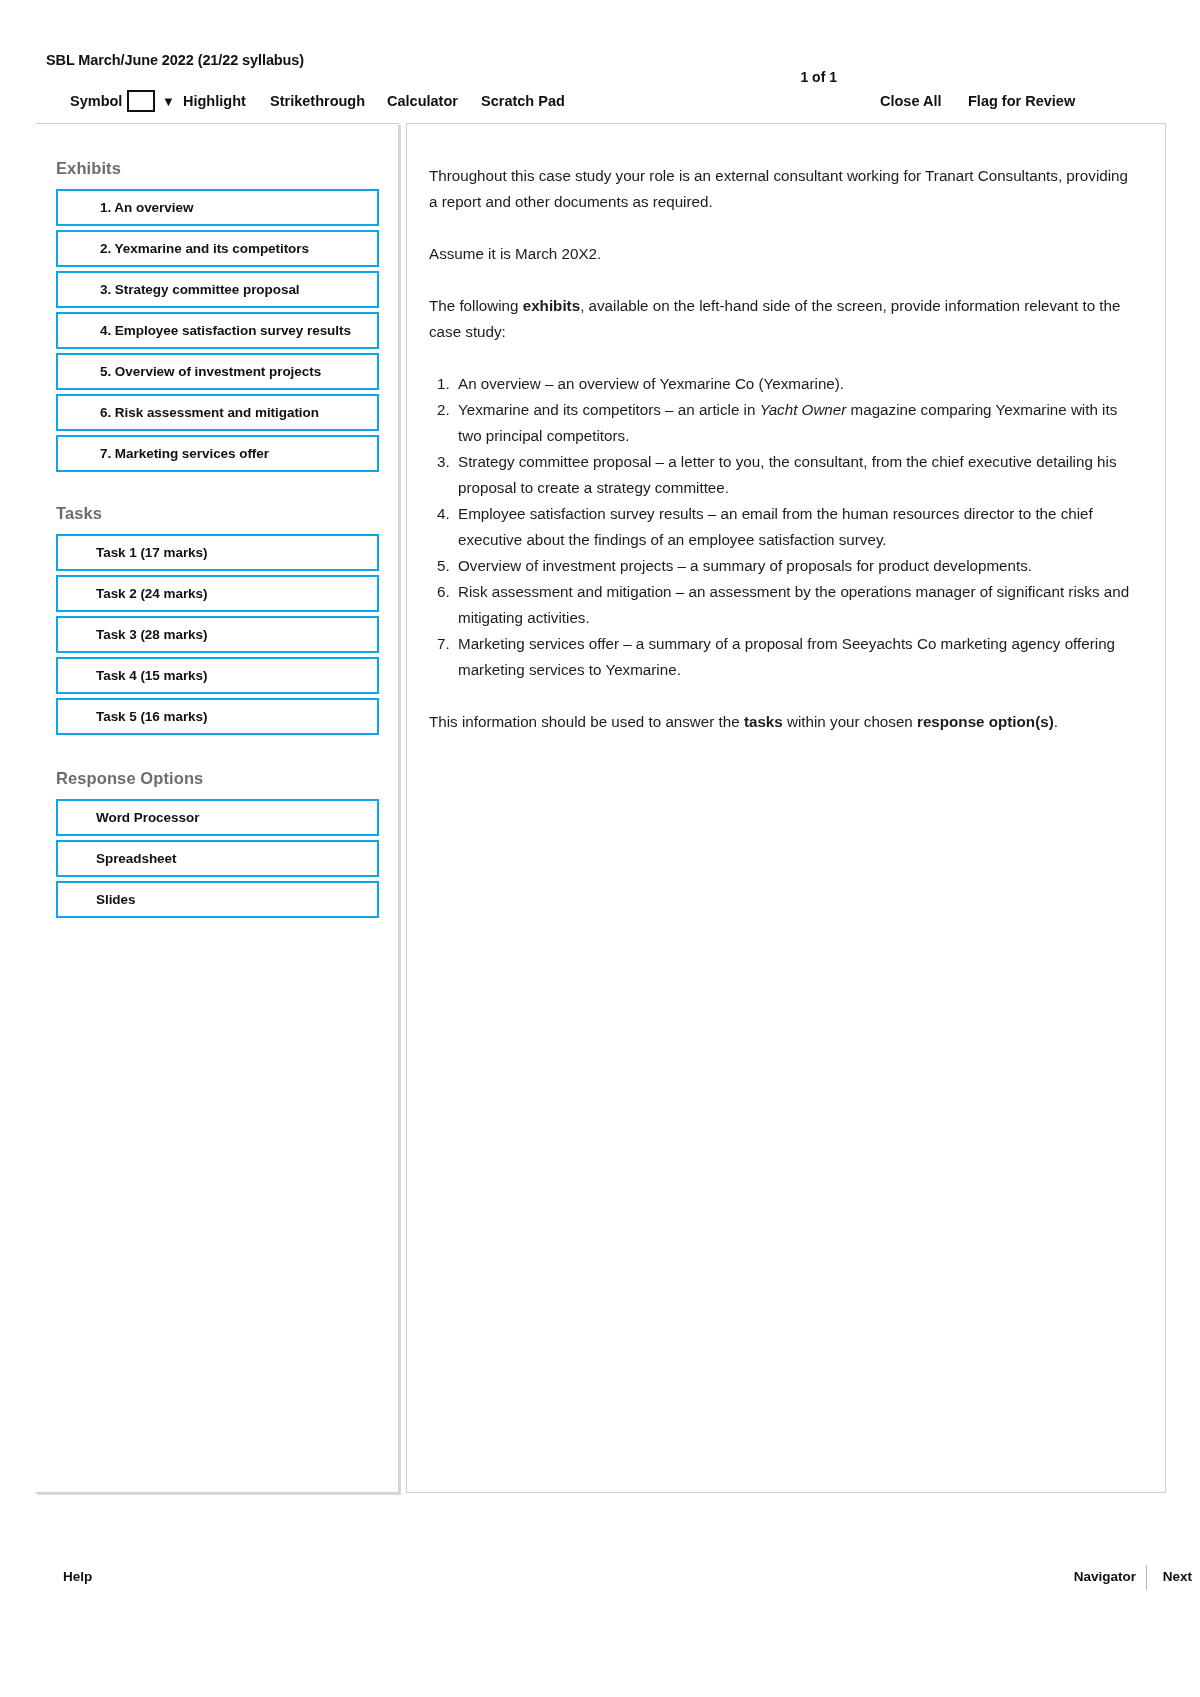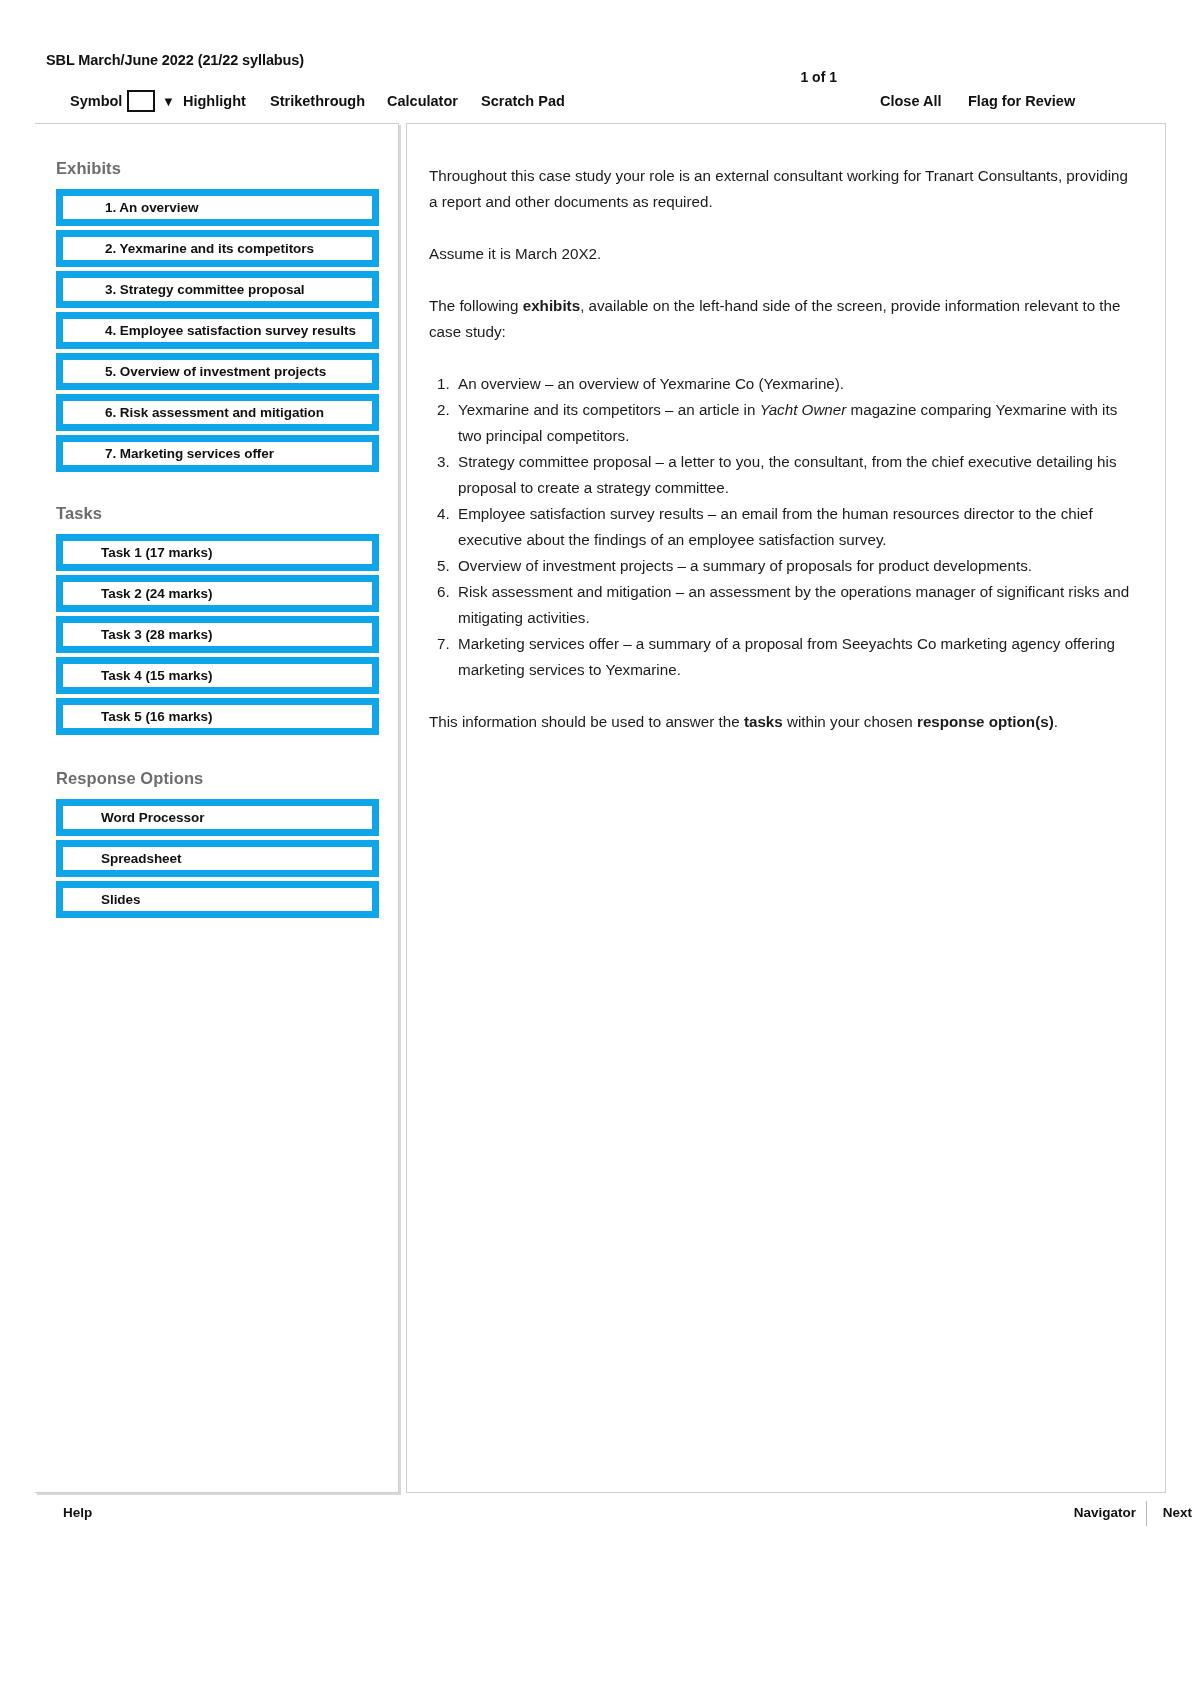--- a/index.html
+++ b/index.html
@@ -123,21 +123,21 @@
     letter-spacing: 0.1px;
   }
   #heading-exhibits { margin: 35px 0 11px 21px; }
   #heading-tasks { margin: 32px 0 11px 21px; }
   #heading-response { margin: 34px 0 11px 21px; }
 
   .nav-list { list-style: none; margin: 0; padding: 0; }
   .nav-item {
     margin: 0 19px 4px 21px;
     height: 37px;
-    border: 7px solid #0ea5e9;
+    border: 2px solid #0ea5e9;
     background: #ffffff;
     display: flex;
     align-items: center;
     cursor: pointer;
   }
   .nav-item .nav-label {
     font-size: 13.5px;
     font-weight: bold;
     color: #111;
     padding-left: 42px;
@@ -174,21 +174,21 @@
     margin-bottom: 0px;
     padding-left: 4px;
   }
   #content-body b { font-weight: bold; }
   #content-body i { }
 
   
   #exam-footer {
     position: absolute;
     left: 0;
-    top: 1496px;
+    top: 1560px;
     width: 1200px;
     height: 60px;
   }
   .ft-item {
     position: absolute;
     top: 9px;
     font-size: 13.5px;
     font-weight: bold;
     color: #111;
     cursor: pointer;

